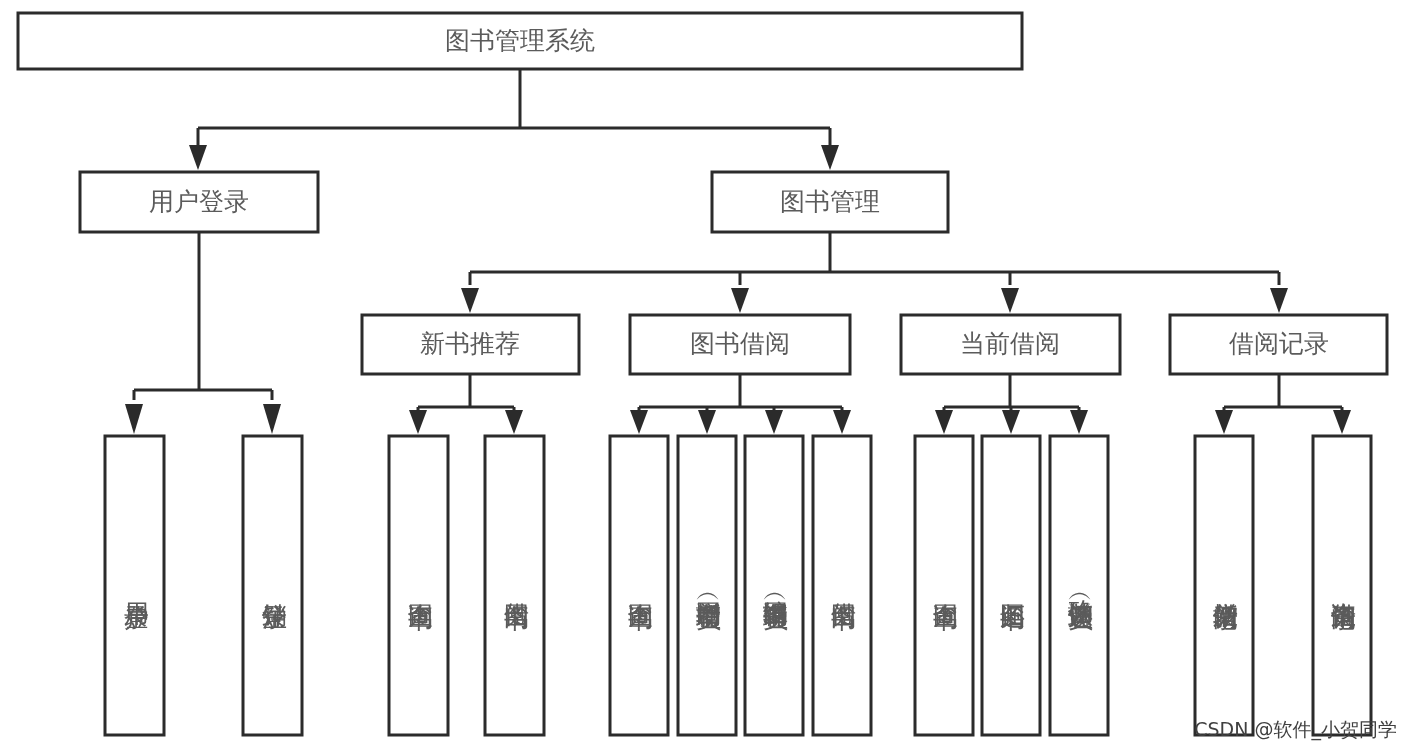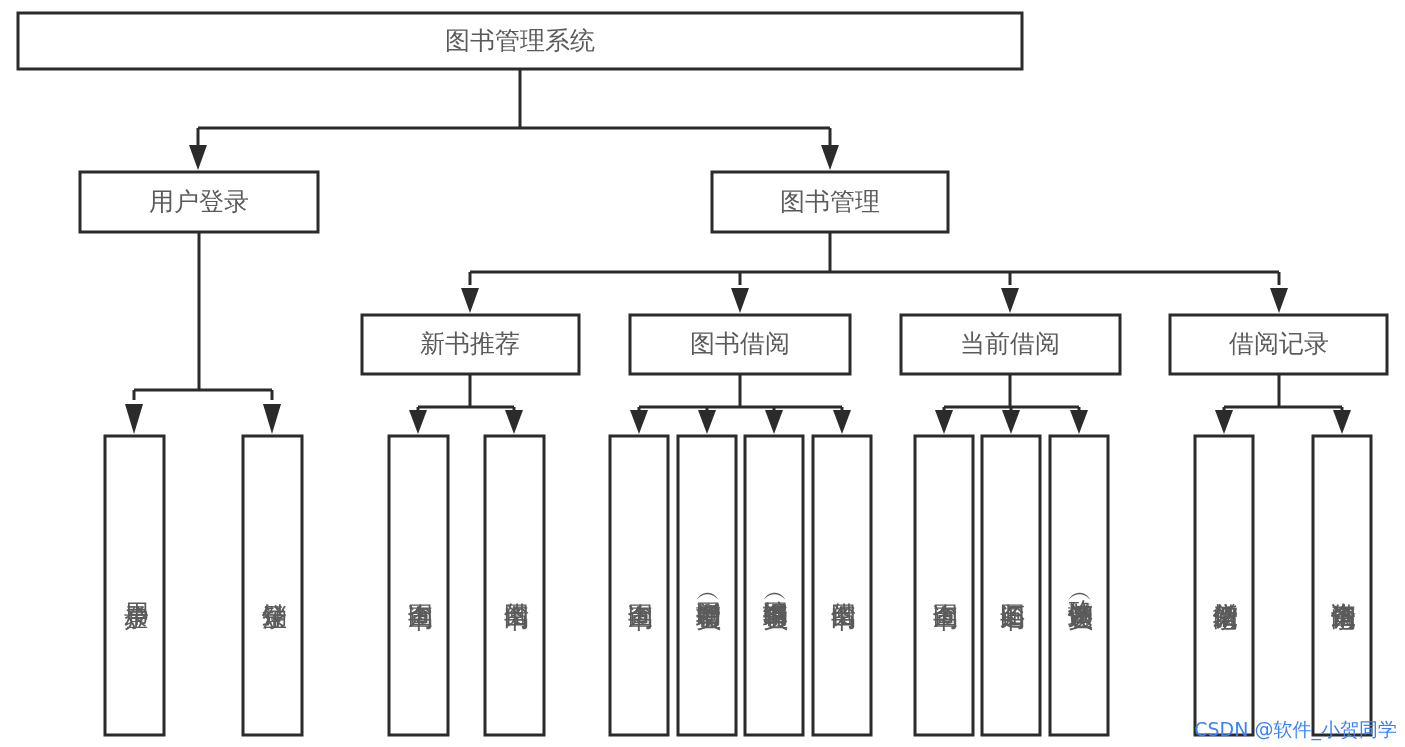--- a/index.html
+++ b/index.html
@@ -48,21 +48,21 @@
     font-size: 25px;
     writing-mode: vertical-rl;
     text-orientation: upright;
     letter-spacing: 1px;
   }
   .watermark {
     position: absolute;
     right: 8px;
     bottom: 4px;
     font-size: 19px;
-    color: #3b82f6;
+    color: #404040;
     font-family: "DejaVu Sans", "Liberation Sans", sans-serif;
     white-space: nowrap;
     pointer-events: none;
   }
 </style>
 </head>
 <body>
 
 <div id="diagram-root">
 <svg width="1405" height="747" viewBox="0 0 1405 747" xmlns="http://www.w3.org/2000/svg">

